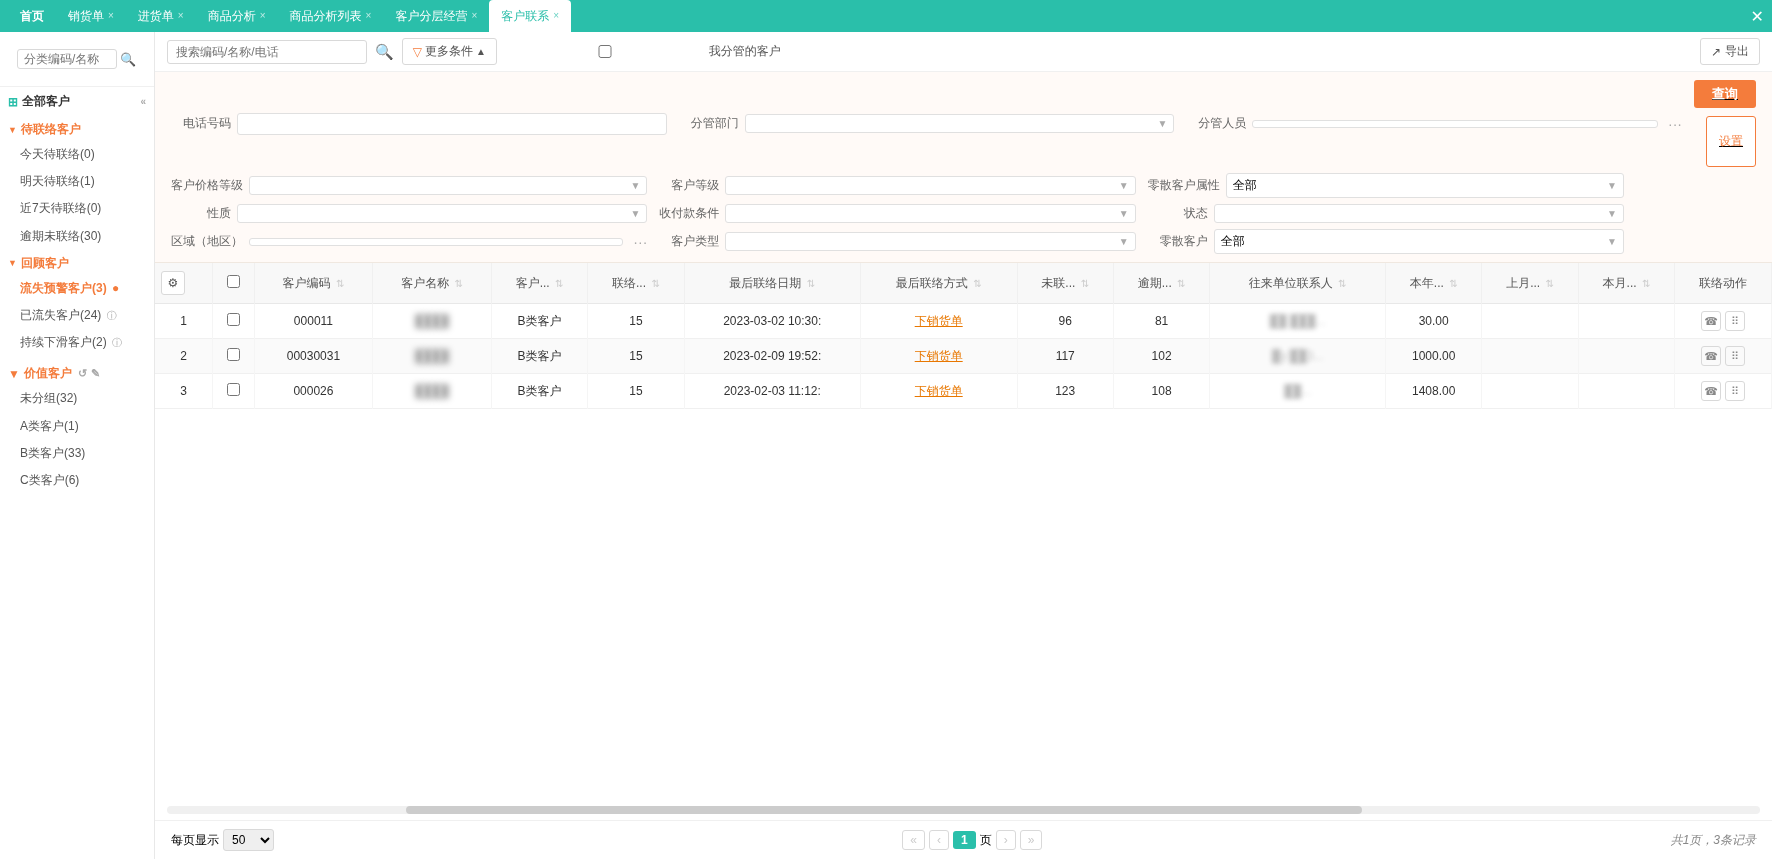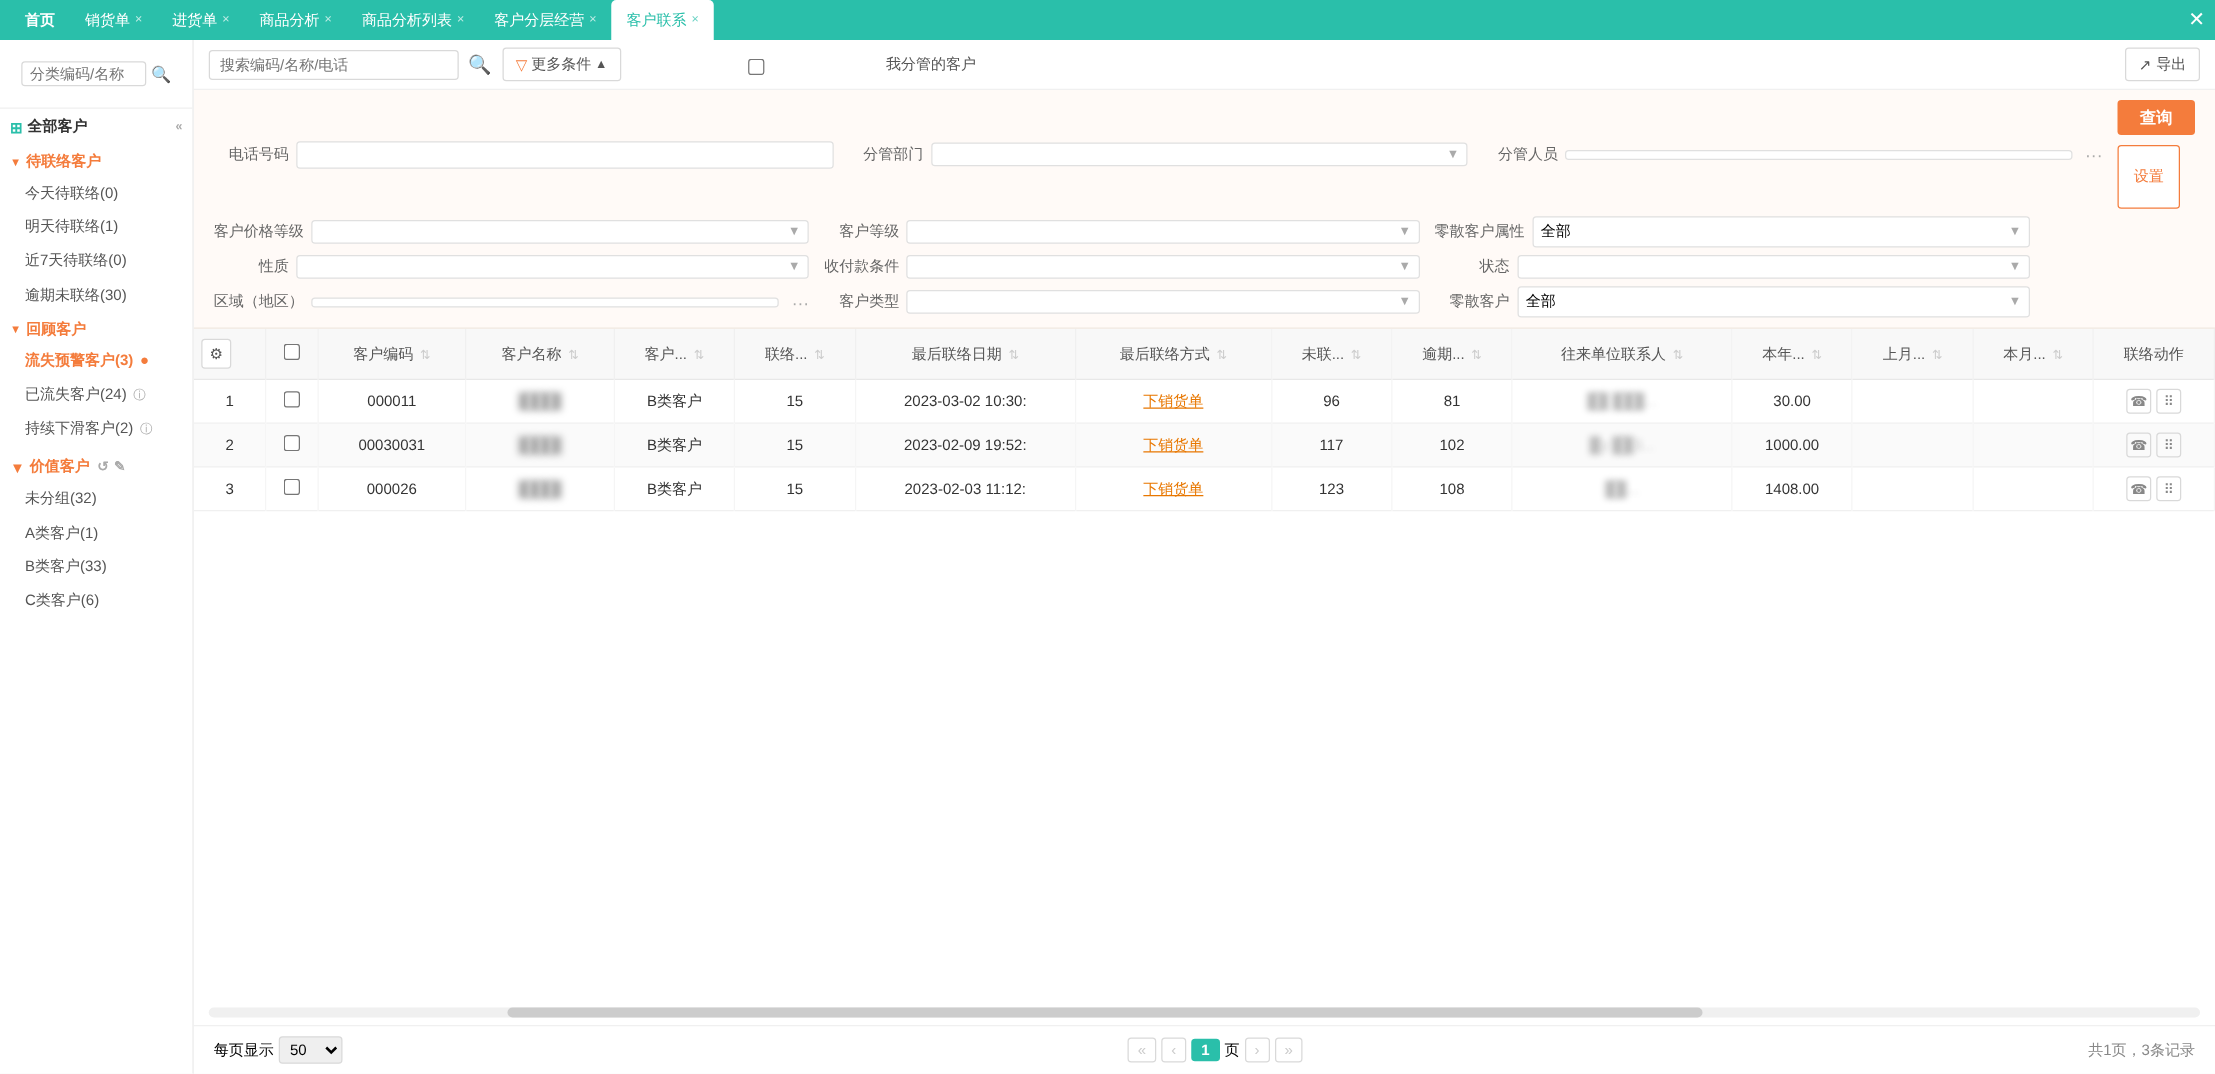--- a/index.html
+++ b/index.html
@@ -159,21 +159,21 @@
       padding: 4px 10px;
       border: 1px solid #d9d9d9;
       border-radius: 3px;
       cursor: pointer;
       background: #fff;
       color: #555;
     }
     .filter-btn .funnel { color: #f47c3c; }
     .checkbox-label {
       display: flex;
-      align-items: flex-end;
+      align-items: center;
       gap: 4px;
       cursor: pointer;
       color: #555;
     }
     .export-btn {
       margin-left: auto;
       display: flex;
       align-items: center;
       gap: 4px;
       padding: 4px 10px;
@@ -246,23 +246,24 @@
       color: #f47c3c;
       border: 1px solid #f47c3c;
       border-radius: 3px;
       padding: 16px 12px;
       cursor: pointer;
       margin-top: 4px;
     }
     .action-btns-right {
       display: flex;
       flex-direction: column;
-      align-items: flex-start;
+      align-items: flex-end;
       gap: 4px;
       margin-left: auto;
+      text-decoration: underline;
     }
 
     
     .table-container {
       flex: 1;
       overflow: auto;
     }
     table {
       width: 100%;
       border-collapse: collapse;
@@ -346,21 +347,21 @@
       color: #555;
     }
     .page-nav button:disabled { color: #ccc; cursor: default; }
     .page-nav .current-page {
       background: #2abfaa;
       color: #fff;
       border-radius: 3px;
       padding: 2px 8px;
       font-weight: bold;
     }
-    .page-info { color: #888; }
+    .page-info { color: #888; font-style: italic; }
 
     .scrollbar-track {
       height: 8px;
       background: #f0f0f0;
       border-radius: 4px;
       margin: 0 12px 6px 12px;
       position: relative;
     }
     .scrollbar-thumb {
       height: 8px;

